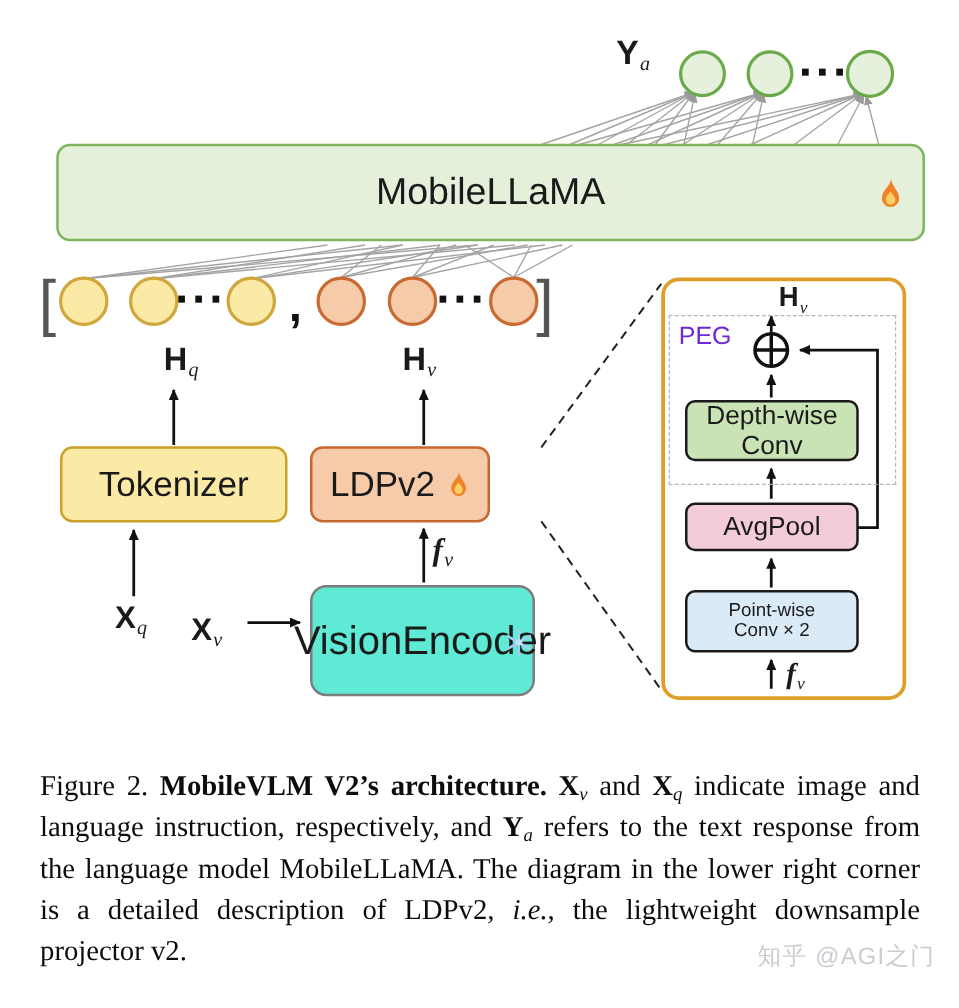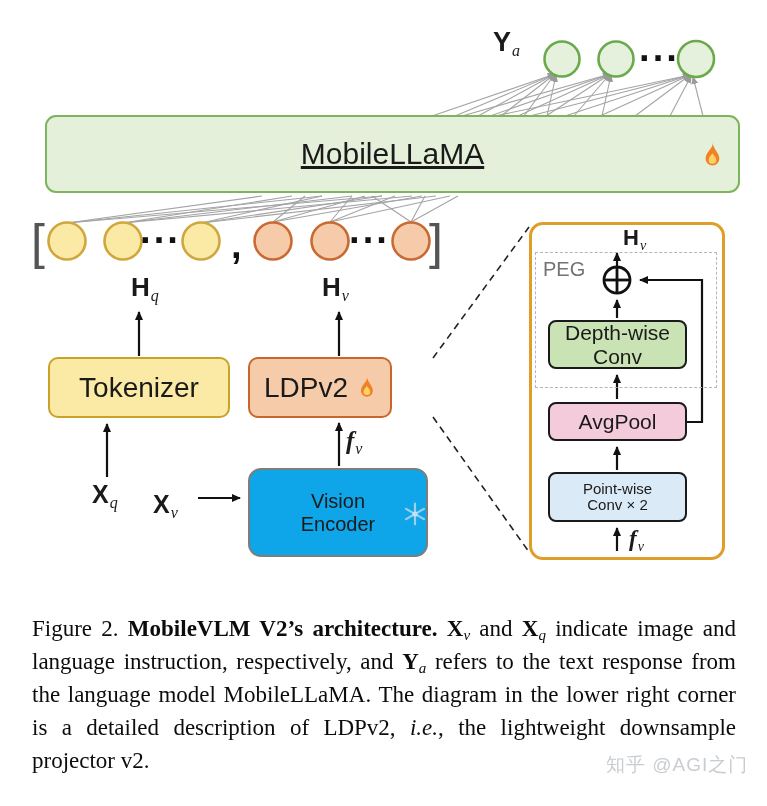--- a/index.html
+++ b/index.html
@@ -4,51 +4,51 @@
 <style>
   html,body{margin:0;padding:0;background:#ffffff;}
   .stage{position:relative;width:767px;height:806px;background:#fff;overflow:hidden;
          font-family:"Liberation Sans",sans-serif;color:#1a1a1a;}
   .stage *{box-sizing:border-box;}
   svg.layer{position:absolute;left:0;top:0;z-index:1;}
 
   
   .box{position:absolute;z-index:2;display:flex;align-items:center;justify-content:center;}
   .llm-box{left:45px;top:115px;width:695px;height:78px;background:#e4f0da;
-           border:2.5px solid #7db45e;border-radius:11px;font-size:30px;text-decoration:underline;}
+           border:2.5px solid #7db45e;border-radius:11px;font-size:30px;}
   .tokenizer-box{left:48px;top:357px;width:182px;height:61px;background:#fbe9a6;
            border:2.5px solid #c9a227;border-radius:10px;font-size:28px;}
   .ldp-box{left:248px;top:357px;width:144px;height:61px;background:#f6cbaa;
            border:2.5px solid #c9662e;border-radius:10px;font-size:28px;gap:9px;}
   .mm-box{left:50px;top:468px;width:181px;height:88px;background:transparent;
            border:1.6px dashed #b3b3b3;border-radius:8px;}
-  .vision-box{left:248px;top:468px;width:180px;height:89px;background:#0ea5e9;
-           border:2.5px solid #7d7d7d;border-radius:13px;flex-direction:column;
-           font-size:20px;line-height:1.12;}
+  .vision-box{left:248px;top:468px;width:180px;height:89px;background:#5eead4;
+           border:2.5px solid #7d7d7d;border-radius:13px;flex-direction:row;
+           font-size:32px;line-height:1.12;}
   .panel{left:529px;top:222px;width:196px;height:338px;background:transparent;
            border:3px solid #df9e27;border-radius:14px;z-index:2;position:absolute;}
   .peg-box{left:535px;top:252px;width:182px;height:136px;background:transparent;
            border:1.6px dashed #b5b5b5;}
   .dw-box{left:548px;top:320px;width:139px;height:49px;background:#cae3b5;
            border:2px solid #1a1a1a;border-radius:8px;flex-direction:column;
            font-size:21px;line-height:1.1;}
   .ap-box{left:548px;top:402px;width:139px;height:39px;background:#f4cbdb;
            border:2px solid #1a1a1a;border-radius:8px;font-size:21px;}
   .pw-box{left:548px;top:472px;width:139px;height:50px;background:#dbeaf7;
            border:2px solid #1a1a1a;border-radius:8px;flex-direction:column;
            font-size:15px;line-height:1.1;}
 
   
   .lbl{position:absolute;z-index:3;font-weight:700;white-space:nowrap;}
   .msub{font:italic 16px "Liberation Serif",serif;font-weight:400;
         vertical-align:-5px;margin-left:1px;}
   .serif-it{font-family:"Liberation Serif",serif;font-style:italic;}
   .mm-caption{position:absolute;left:0;bottom:6px;width:100%;text-align:center;
         font-size:17.5px;color:#9c9c9c;font-weight:400;}
-  .peg-lbl{position:absolute;left:543px;top:258px;z-index:3;font-size:20px;color:#737373;}
+  .peg-lbl{position:absolute;left:543px;top:258px;z-index:3;font-size:20px;color:#6d28d9;}
   .dots{position:absolute;z-index:3;font-weight:700;font-size:38px;letter-spacing:1px;color:#111;}
   .bracket{position:absolute;z-index:3;font-size:50px;font-weight:400;color:#555;}
   .comma{position:absolute;z-index:3;font-size:38px;font-weight:700;color:#111;}
 
   
   .caption{position:absolute;left:32px;top:612px;width:704px;z-index:3;
         font-family:"Liberation Serif",serif;font-size:23px;line-height:33px;
         color:#0c0c0c;text-align:justify;margin:0;}
   .caption b{font-weight:700;}
   .caption i{}

